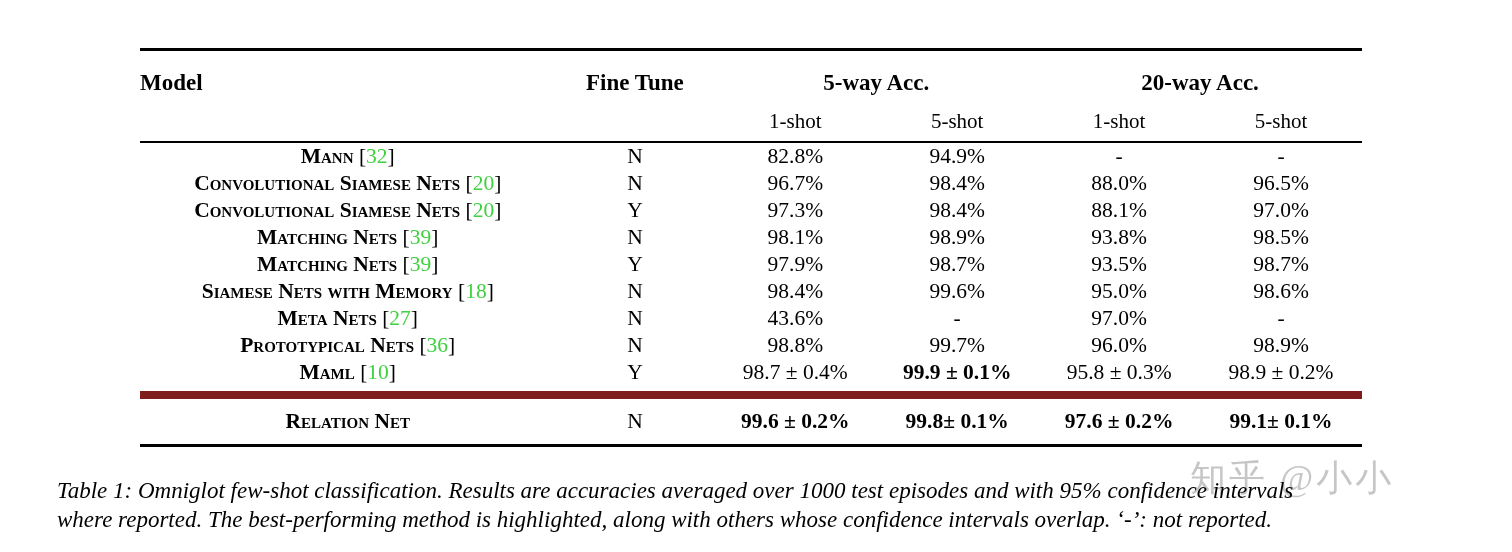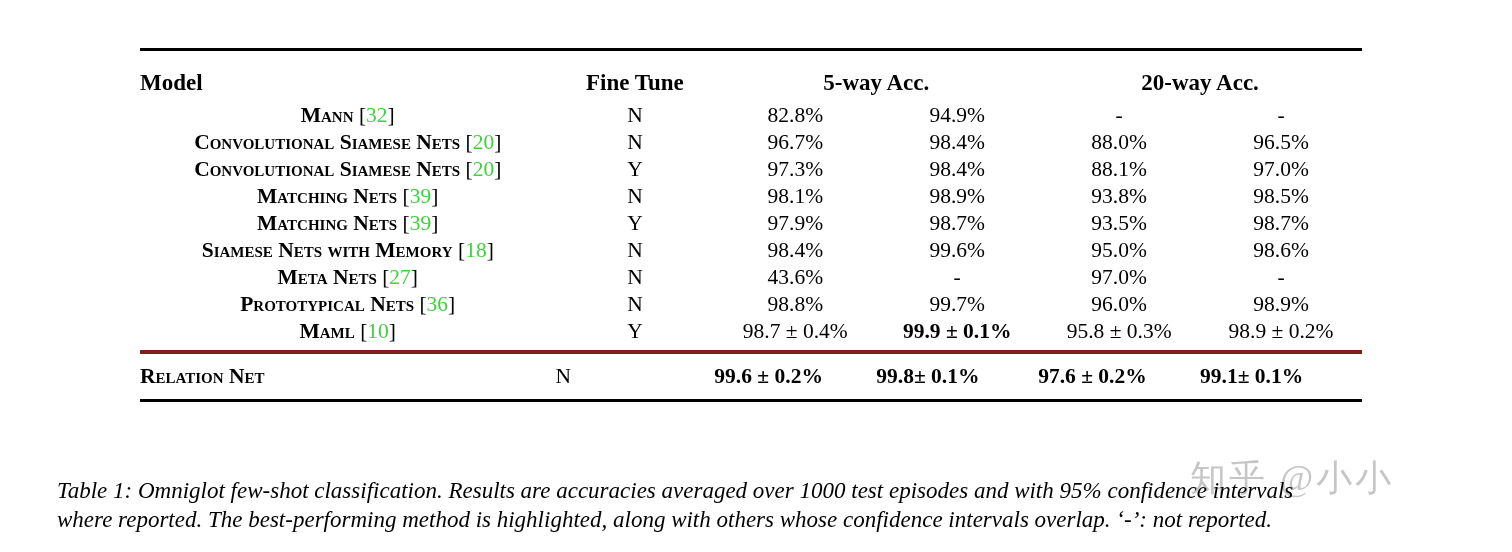--- a/index.html
+++ b/index.html
@@ -29,34 +29,34 @@
   thead tr.sub-row th {
     font-size:21px; font-weight:normal;
     height:40px; vertical-align:middle; text-align:center;
     border-bottom:2px solid #000;
   }
 
   tbody.main td {
     font-size:21.5px; height:27px; line-height:27px;
     text-align:center; white-space:nowrap;
   }
-  tbody.main tr:last-child td { border-bottom:4px solid #7f1d1d; padding-bottom:5px; }
+  tbody.main tr:last-child td { border-bottom:8px solid #7f1d1d; padding-bottom:5px; }
 
   td.model {
     text-align:left;
     font-weight:bold;
     font-variant:small-caps;
     font-size:22px;
   }
   td.model .cite { font-weight:normal; font-variant:normal; font-size:21.5px;text-align:center; }
   td.model .citenum { color:var(--cite-green,#3fd13f); }
 
   tbody.final td {
     font-size:21.5px; height:45px; line-height:45px;
-    white-space:nowrap;
+    text-align:center; white-space:nowrap;
   }
   tbody.final td.model { height:45px; line-height:45px; }
 
   td.b { font-weight:bold; }
 
   .caption {
     position:absolute; left:57px; top:477px; width:1408px;
     font-size:23px; line-height:28.5px;
     z-index:2;
     font-style:italic;
@@ -84,20 +84,28 @@
       <col style="width:13.25%">
       <col style="width:13.25%">
       <col style="width:13.25%">
     </colgroup>
     <thead>
       <tr class="group-row">
         <th class="model-h">Model</th>
         <th>Fine Tune</th>
         <th colspan="2">5-way Acc.</th>
         <th colspan="2">20-way Acc.</th>
+      </tr>
+      <tr class="sub-row">
+        <th></th>
+        <th></th>
+        <th>1-shot</th>
+        <th>5-shot</th>
+        <th>1-shot</th>
+        <th>5-shot</th>
       </tr>
     </thead>
     <tbody class="main">
         <tr>
           <td class="model"><span>Mann</span><span class="cite">&nbsp;[<span class="citenum">32</span>]</span></td>
           <td>N</td>
           <td class="">82.8%</td>
           <td class="">94.9%</td>
           <td class="">-</td>
           <td class="">-</td>

